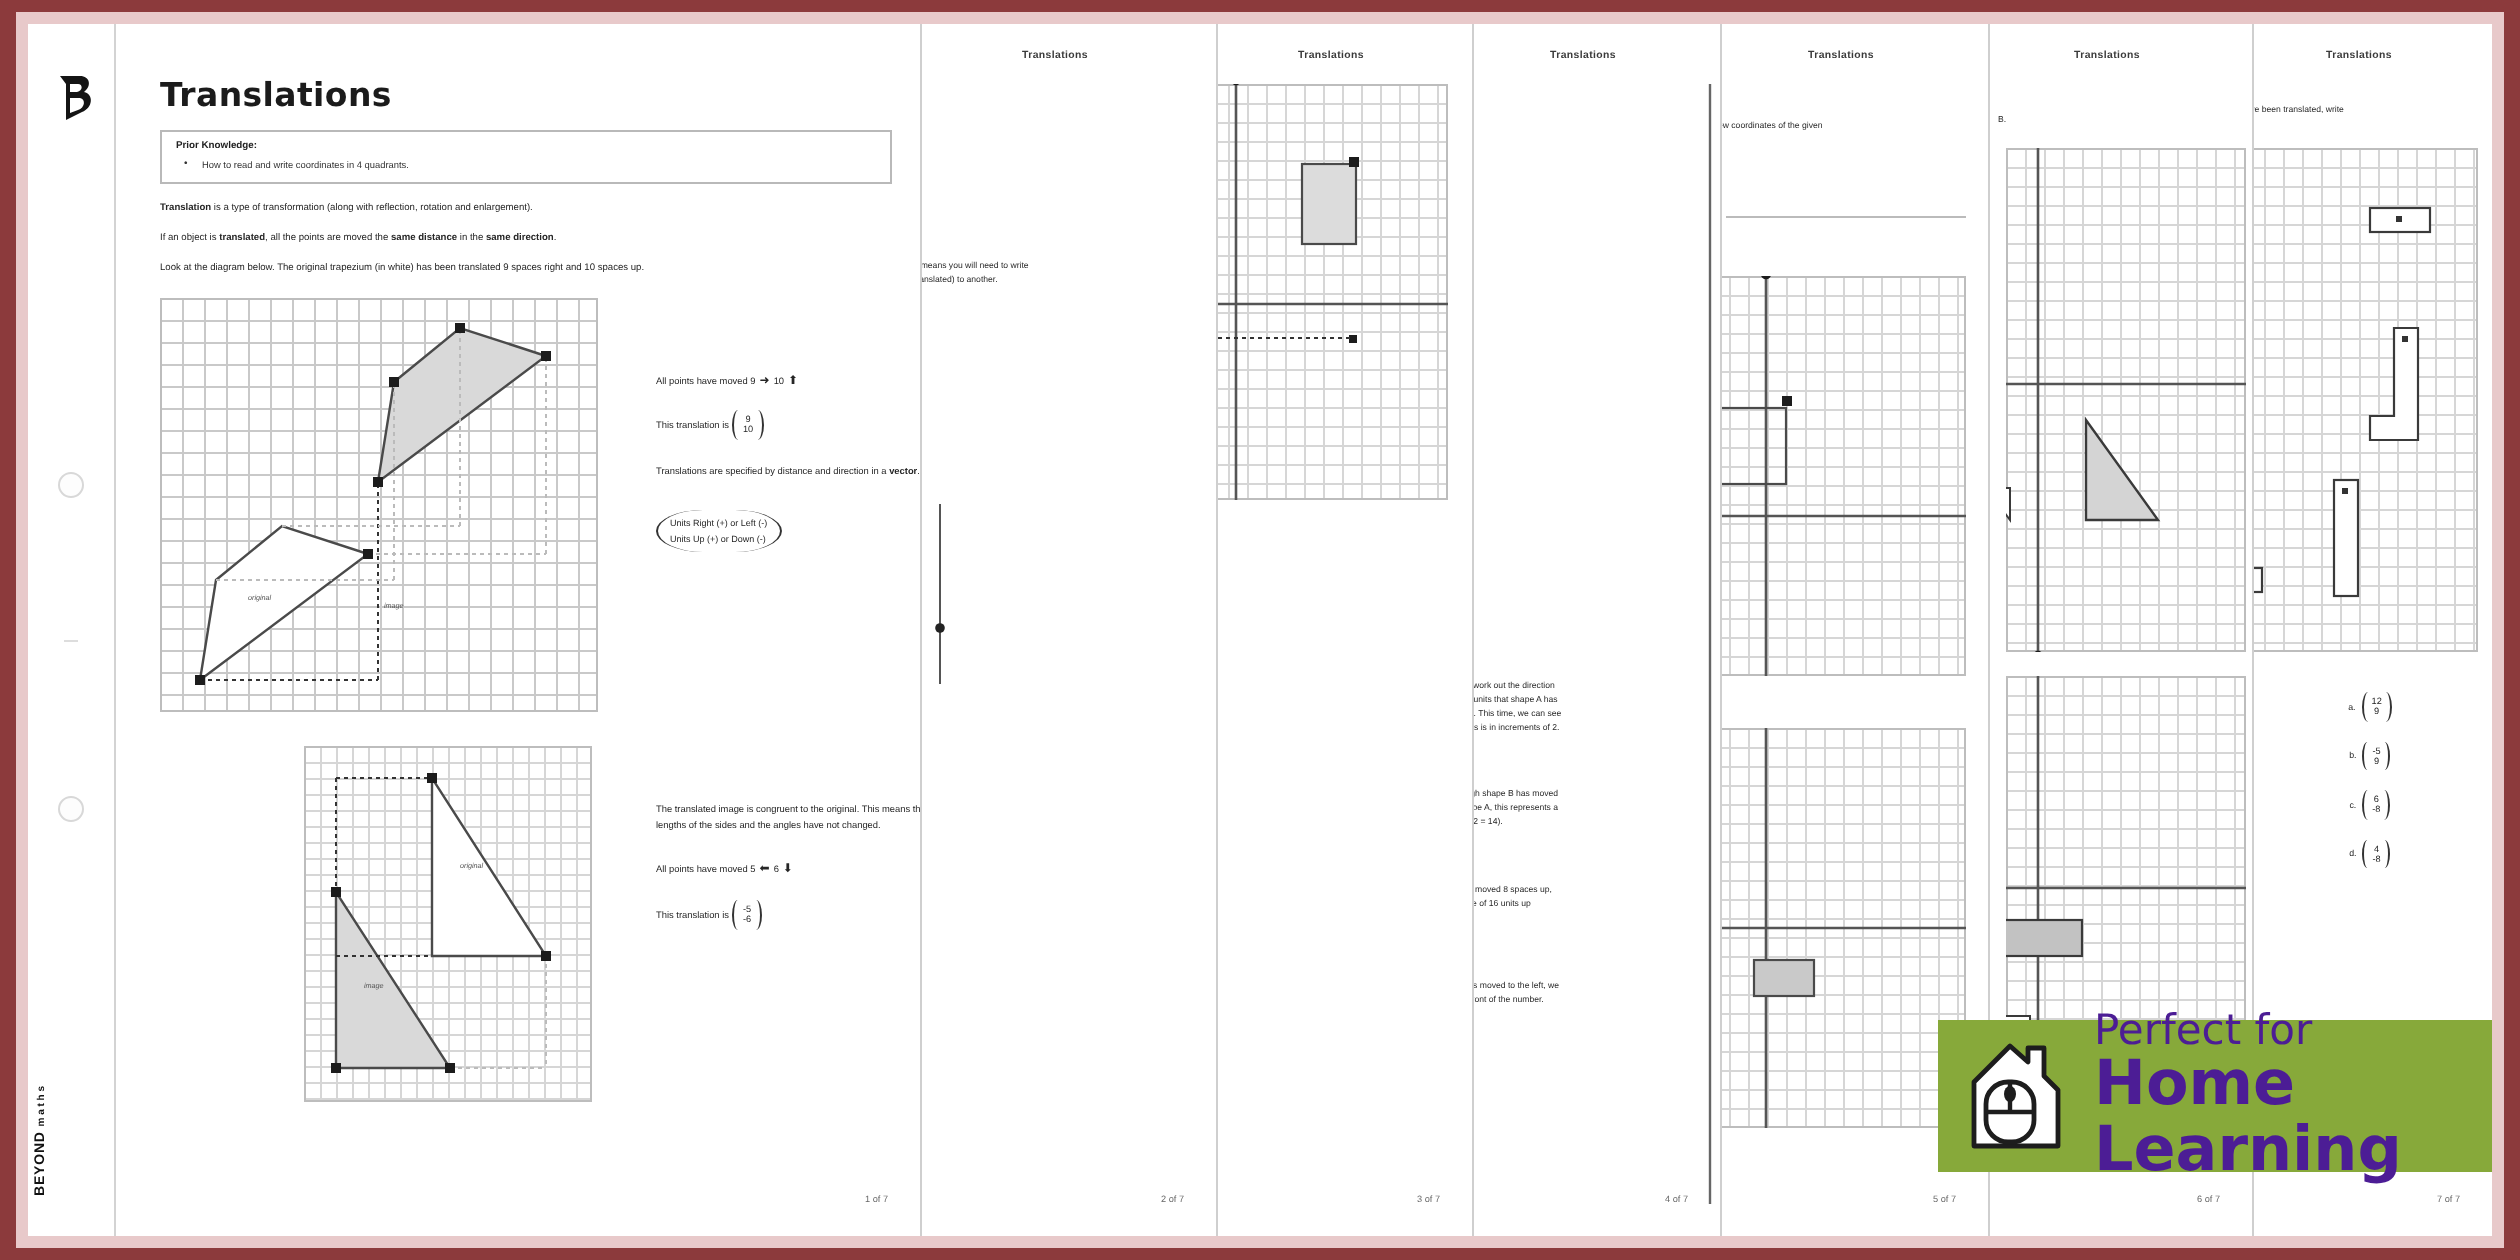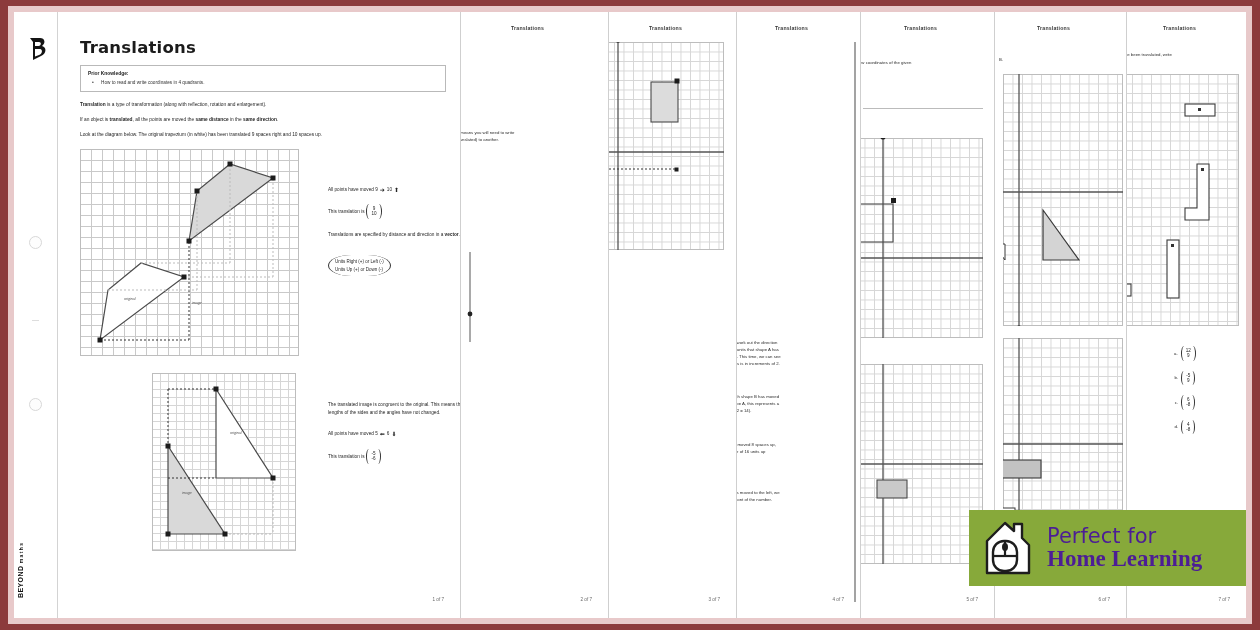--- a/index.html
+++ b/index.html
@@ -151,21 +151,21 @@
     position:absolute; right:0px; bottom:32px;
     width:277px; height:76px;
     background:#87a93a;
     display:flex; align-items:center; gap:10px;
     padding-left:14px;
     z-index:40;
   }
   #badge .bicon { width:54px; height:58px; flex:0 0 auto; }
   #badge .btxt { color:#4c1d95; font-family:"DejaVu Sans", sans-serif; line-height:1.06; }
   #badge .l1 { font-size:21px; font-weight:normal; }
-  #badge .l2 { font-size:23px; font-weight:bold;font-family:Liberation Serif, serif; }
+  #badge .l2 { font-size:31px; font-weight:bold; }
 </style>
 </head>
 <body>
 
 <div id="frame">
   <div id="inner-light"></div>
 
   <div id="stage">
 
     <div id="spine">

